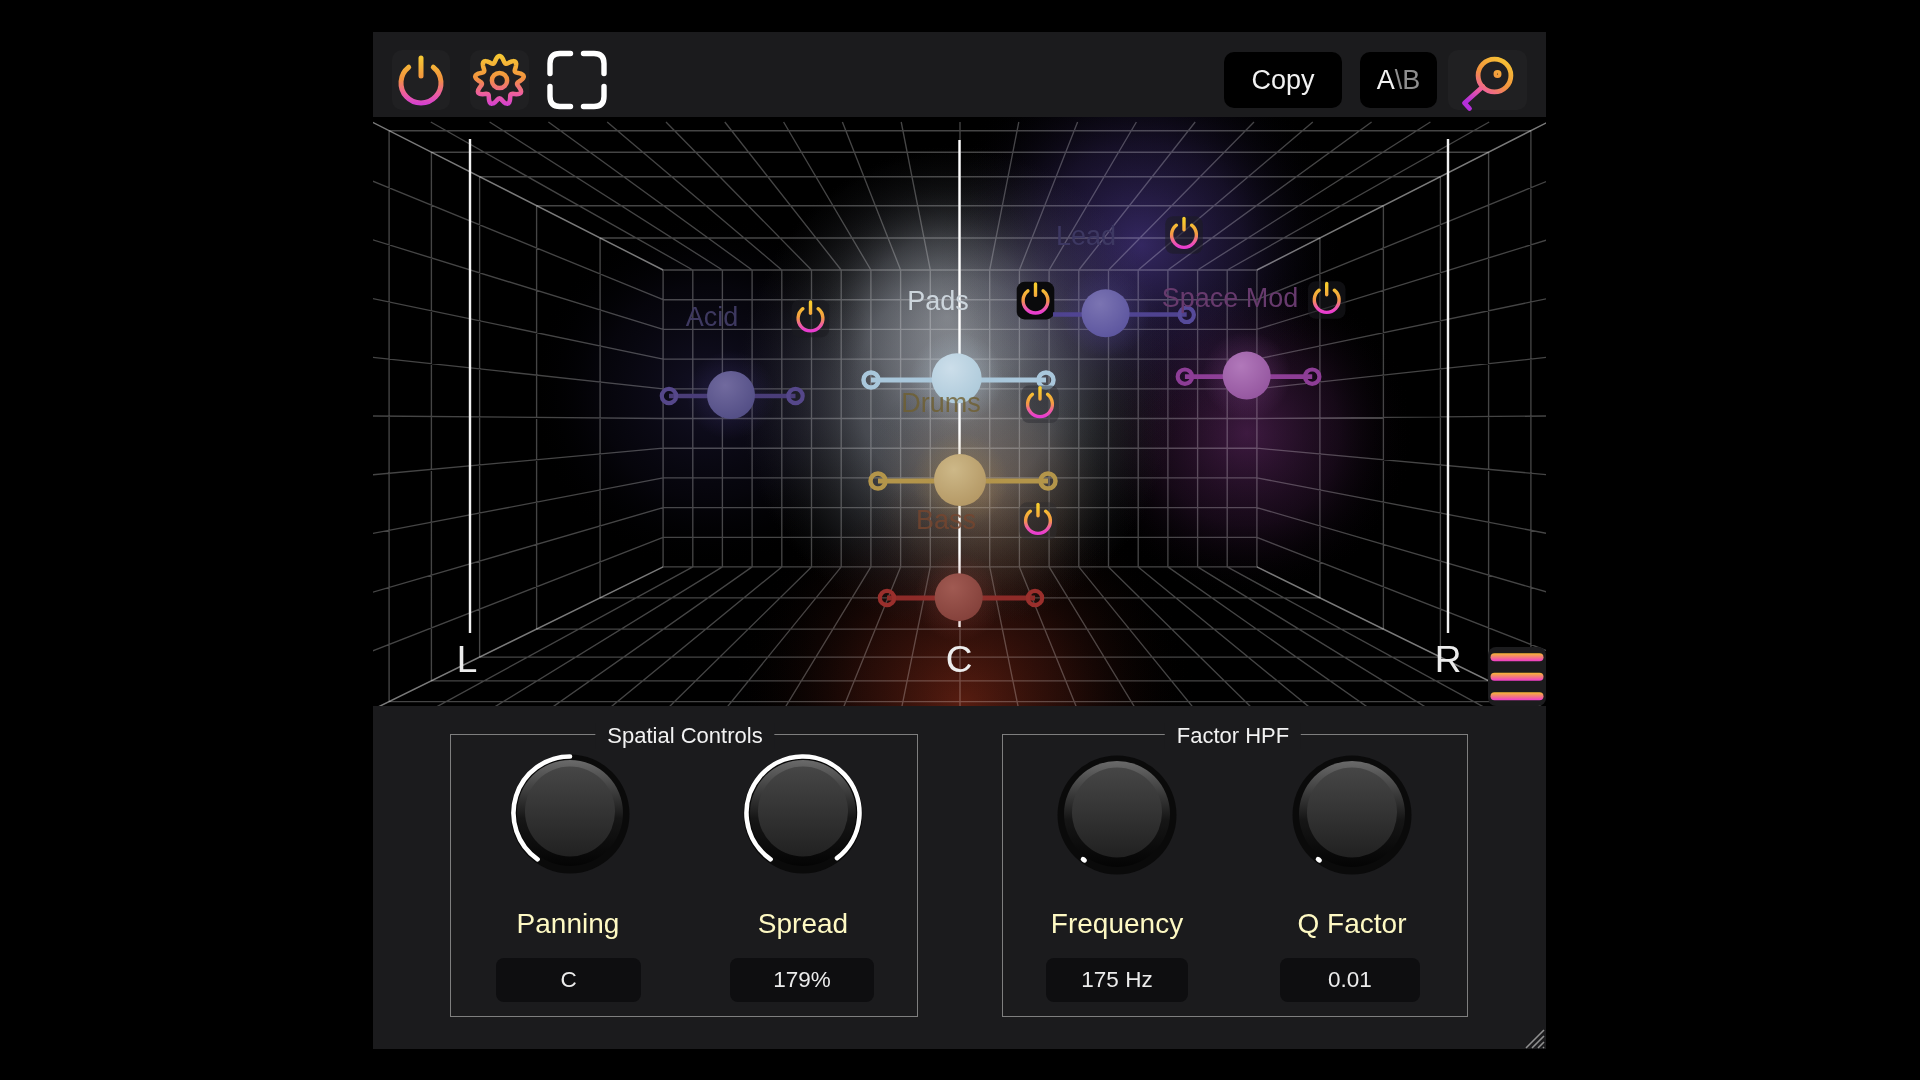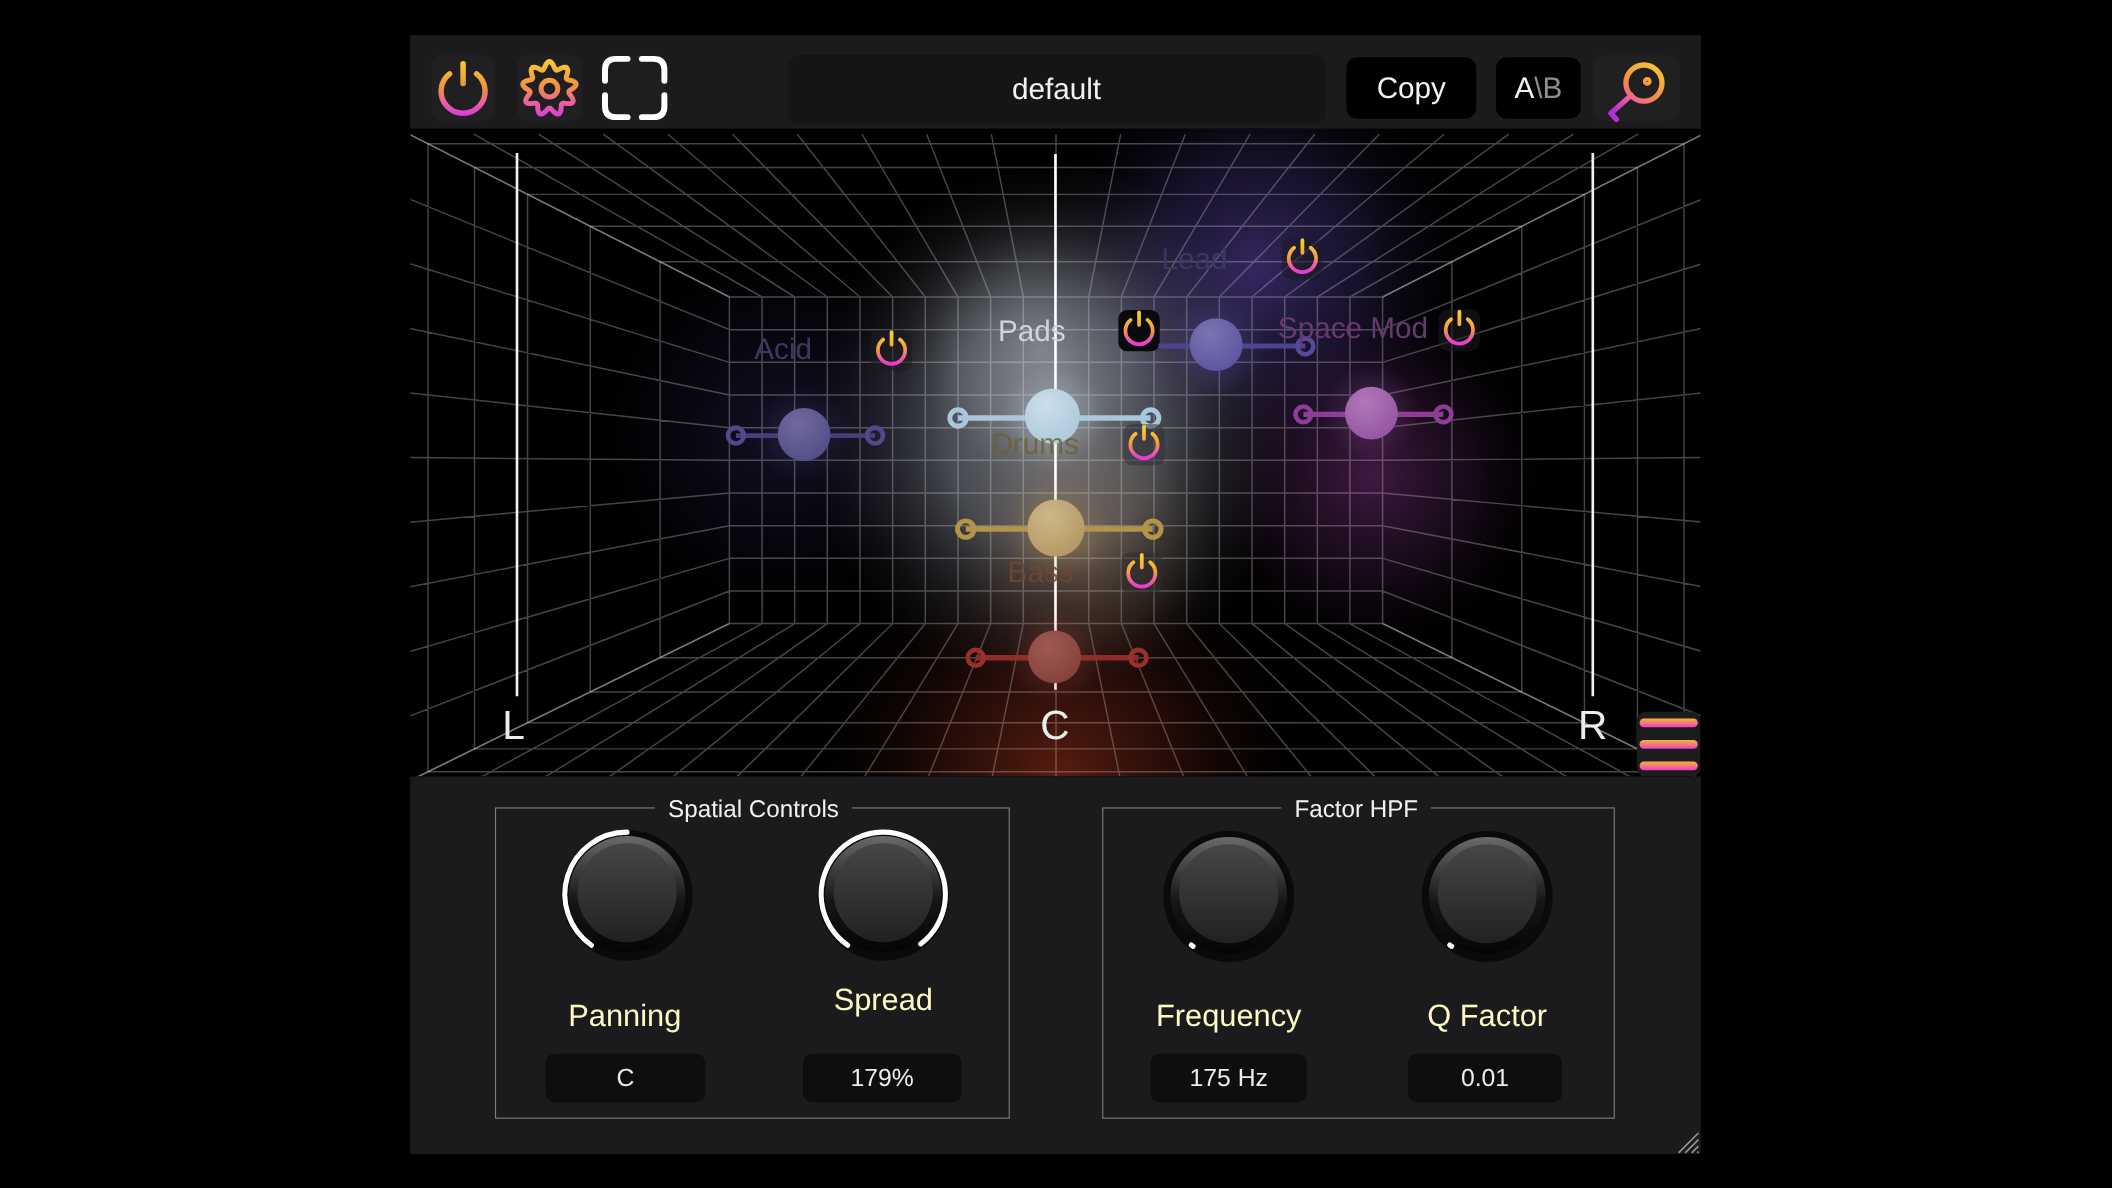--- a/index.html
+++ b/index.html
@@ -8,21 +8,20 @@
 #panel{position:absolute;left:0;top:674px;width:1173px;height:343px;background:#1b1b1d}
 .fld{position:absolute;background:#151517;border-radius:10px;color:#f2f2f2;text-align:center;font-size:27px}
 .btn{position:absolute;background:#000000;border-radius:10px;color:#f2f2f2;text-align:center;font-size:27px}
 .gbox{position:absolute;border:1.5px solid #7f7f7f}
 .gtitle{position:absolute;background:#1b1b1d;color:#f2f2f2;font-size:22px;padding:0 12px;white-space:nowrap;transform:translateX(-50%)}
 .klabel{position:absolute;color:#fef9c3;font-size:28px;text-align:center;transform:translateX(-50%);white-space:nowrap}
 .val{position:absolute;background:#0e0e10;border-radius:8px;color:#ececec;font-size:22.5px;text-align:center}
 </style></head><body>
 <div id="plugin">
   <div id="bar">
-    <div class="fld" style="left:343px;top:18px;width:489px;height:63px;line-height:63px">default</div>
     <div class="btn" style="left:851px;top:20px;width:118px;height:56px;line-height:56px">Copy</div>
     <div class="btn" style="left:987px;top:20px;width:77px;height:56px;line-height:56px">A<span style="color:#8e8e8e">\B</span></div>
     <svg width="1173" height="85" viewBox="0 0 1173 85" style="position:absolute;left:0;top:0" xmlns="http://www.w3.org/2000/svg">
         <defs>
           <linearGradient id="tg1" x1="0" y1="26" x2="0" y2="73" gradientUnits="userSpaceOnUse">
             <stop offset="0" stop-color="#f7c733"></stop>
             <stop offset="0.45" stop-color="#f2923f"></stop>
             <stop offset="0.75" stop-color="#ee5f9d"></stop>
             <stop offset="1" stop-color="#d43fd4"></stop>
           </linearGradient>
@@ -336,21 +335,21 @@
             <stop offset="0" stop-color="#464646"></stop>
             <stop offset="1" stop-color="#212121"></stop>
           </linearGradient>
         </defs>
         <circle cx="66" cy="67" r="59.5" fill="#0a0a0a"></circle>
         <circle cx="66" cy="66" r="53" fill="url(#k1352b)"></circle>
         <circle cx="66" cy="64.5" r="45" fill="url(#k1352f)"></circle>
         <path d="M33.6 112.3A56.5 56.5 0 0 1 32 111.1" stroke="#ffffff" stroke-width="4.6" fill="none" stroke-linecap="round"></path>
       </svg>
     <div class="klabel" style="left:195px;top:202px">Panning</div>
-    <div class="klabel" style="left:430px;top:187px">Spread</div>
+    <div class="klabel" style="left:430px;top:202px">Spread</div>
     <div class="klabel" style="left:744px;top:202px">Frequency</div>
     <div class="klabel" style="left:979px;top:202px">Q Factor</div>
     <div class="val" style="left:123px;top:252px;width:145px;height:44px;line-height:44px">C</div>
     <div class="val" style="left:357px;top:252px;width:144px;height:44px;line-height:44px">179%</div>
     <div class="val" style="left:673px;top:252px;width:142px;height:44px;line-height:44px">175 Hz</div>
     <div class="val" style="left:907px;top:252px;width:140px;height:44px;line-height:44px">0.01</div>
     <svg width="21" height="21" viewBox="0 0 21 21" style="position:absolute;right:1px;bottom:0" xmlns="http://www.w3.org/2000/svg">
         <path d="M20 2L2 20M20 8L8 20M20 14L14 20M20 19L19 20" stroke="#909090" stroke-width="1.6"></path>
       </svg>
   </div>

